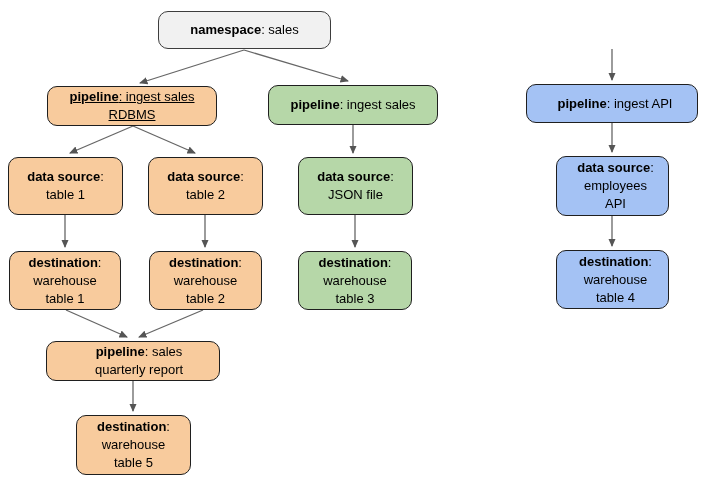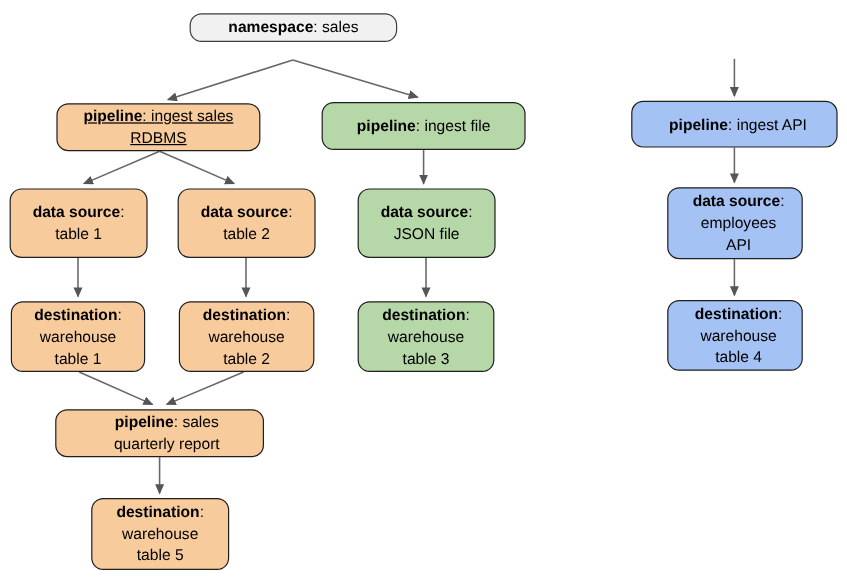--- a/index.html
+++ b/index.html
@@ -66,31 +66,31 @@
     <line x1="66" y1="310" x2="127" y2="337" marker-end="url(#ah)"></line>
     <line x1="203" y1="310" x2="139" y2="337" marker-end="url(#ah)"></line>
     <line x1="133" y1="381" x2="133" y2="411" marker-end="url(#ah)"></line>
     <line x1="353" y1="125" x2="353" y2="153" marker-end="url(#ah)"></line>
     <line x1="355" y1="215" x2="355" y2="247" marker-end="url(#ah)"></line>
     <line x1="612" y1="49" x2="612" y2="80" marker-end="url(#ah)"></line>
     <line x1="612" y1="123" x2="612" y2="152" marker-end="url(#ah)"></line>
     <line x1="612" y1="216" x2="612" y2="246" marker-end="url(#ah)"></line>
   </svg>
 
-  <div class="node gray" style="left:158px; top:11px; width:173px; height:24px;text-align:right;">
+  <div class="node gray" style="left:158px; top:11px; width:173px; height:38px;text-align:right;">
     <div><span class="b">namespace</span><span>: sales</span></div>
   </div>
 
   <div class="node orange" style="left:47px; top:86px; width:170px; height:40px;text-decoration:underline;">
     <div><span class="b">pipeline</span><span>: ingest sales
 RDBMS</span></div>
   </div>
 
   <div class="node green" style="left:268px; top:85px; width:170px; height:40px;">
-    <div><span class="b">pipeline</span><span>: ingest file</span></div>
+    <div><span class="b">pipeline</span><span>: ingest sales</span></div>
   </div>
 
   <div class="node orange" style="left:8px; top:157px; width:115px; height:58px;">
     <div><span class="b">data source</span><span>:
 table 1</span></div>
   </div>
 
   <div class="node orange" style="left:148px; top:157px; width:115px; height:58px;">
     <div><span class="b">data source</span><span>:
 table 2</span></div>

